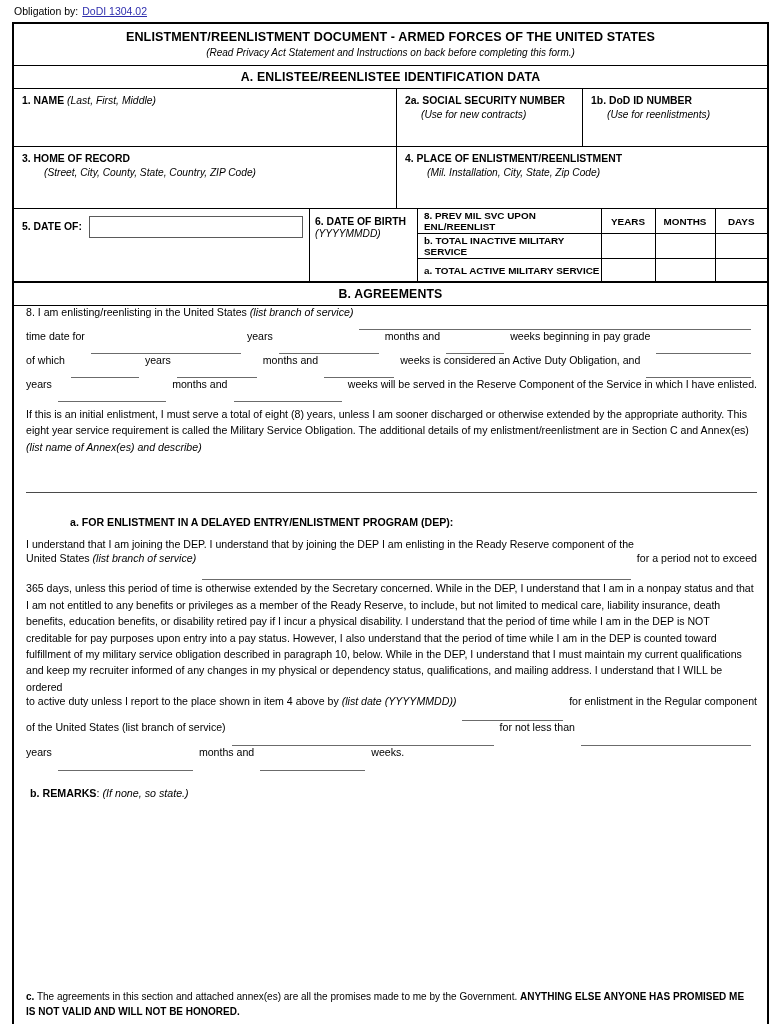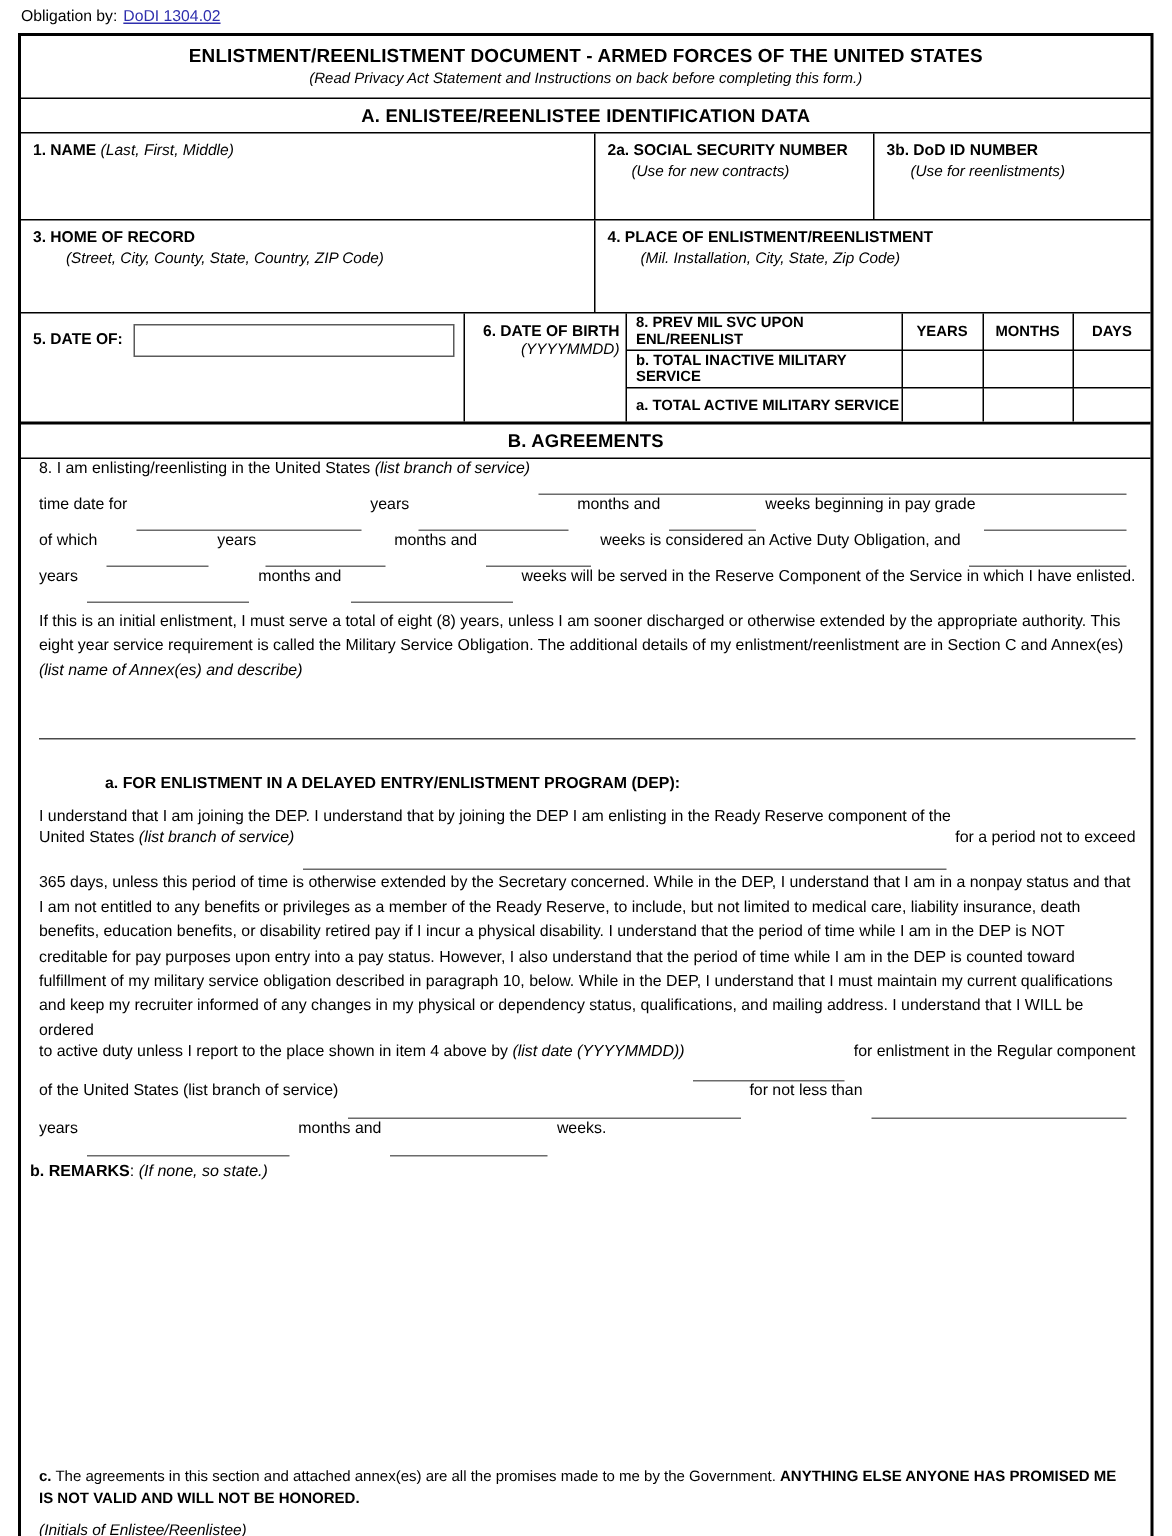--- a/index.html
+++ b/index.html
@@ -129,21 +129,20 @@
     height: 22px;
     border: 1.2px solid #5a5a5a;
     background: #fff;
     box-sizing: border-box;
   }
   .c-dob {
     width: 108px;
     box-sizing: border-box;
     border-left: 1.1px solid #000;
     padding: 6px 4px 0 5px;
-    text-align: right;
   }
   .c-dob .cell-label { line-height: 1.25; }
   .c-dob .dob-fmt {
     font-size: 10.2px;
     font-style: italic;
     font-weight: normal;
     line-height: 1.25;
   }
   .c-prev {
     flex: 1;
@@ -218,22 +217,23 @@
   .sub-head {
     font-size: 10.6px;
     font-weight: bold;
     padding: 0 10px 0 12px;
     line-height: 1.5;
     margin-left: 44px;
   }
 
   .remarks-head {
     font-size: 10.7px;
-    padding: 0 10px 0 6px;
+    padding: 0 10px 0 16px;
     line-height: 1.5;
+    margin-top: 12px;
   }
   .remarks-head b { font-weight: bold; }
   .remarks-head i { font-style: italic; font-weight: normal; }
 
   .remarks-area {
     height: 188px;
   }
 
   .closing {
     font-size: 10px;
@@ -279,21 +279,21 @@
         <div class="cell-label">
           <span>1. NAME</span>
           <span class="nl">(Last, First, Middle)</span>
         </div>
       </div>
       <div class="cell" style="width:186px;">
         <div class="cell-label">2a. SOCIAL SECURITY NUMBER</div>
         <div class="cell-hint indent-sm">(Use for new contracts)</div>
       </div>
       <div class="cell" style="flex:1;">
-        <div class="cell-label">3b. DoD ID NUMBER</div>
+        <div class="cell-label">1b. DoD ID NUMBER</div>
         <div class="cell-hint indent-sm">(Use for reenlistments)</div>
       </div>
     </div>
 
     <div class="id-row r2 rule">
       <div class="cell" style="width:382px;">
         <div class="cell-label">3. HOME OF RECORD</div>
         <div class="cell-hint">(Street, City, County, State, Country, ZIP Code)</div>
       </div>
       <div class="cell" style="flex:1;">

